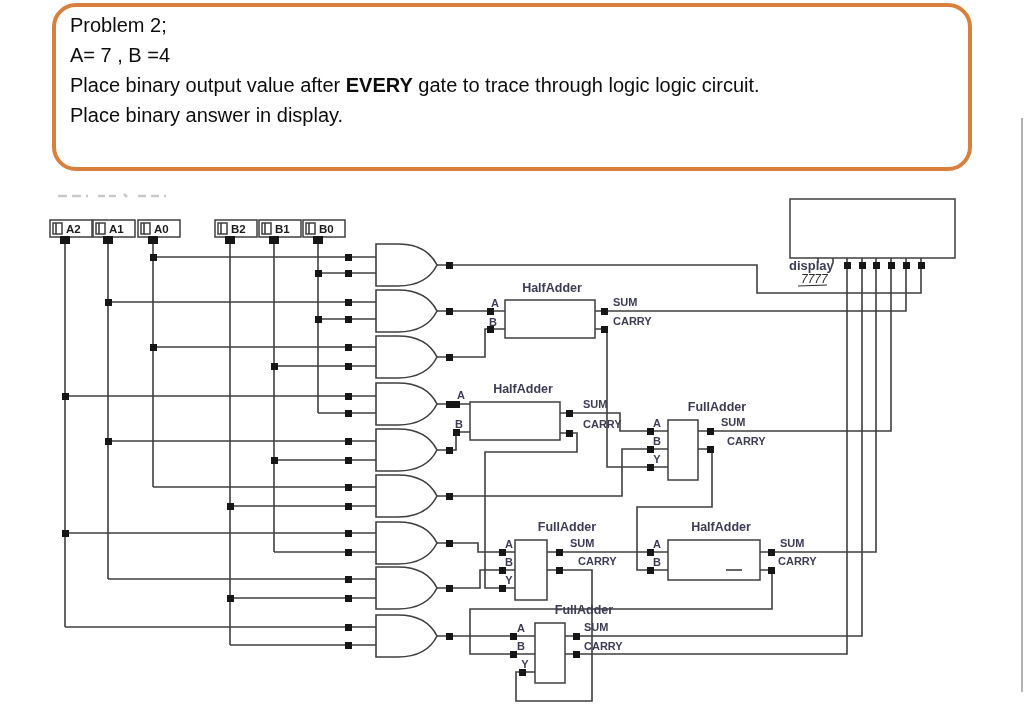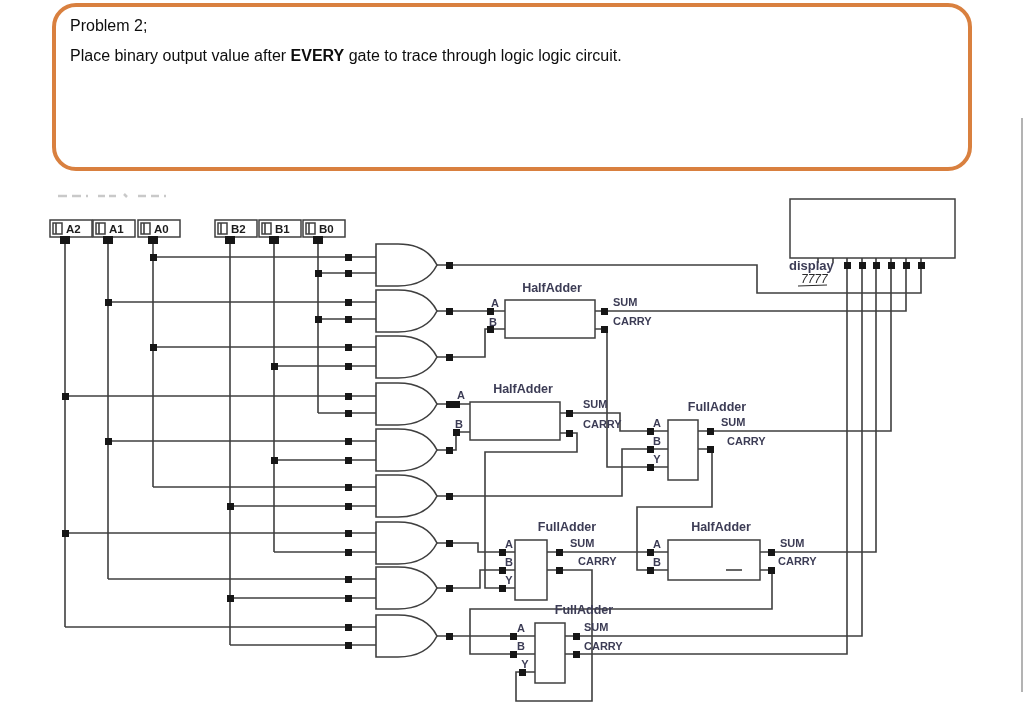--- a/index.html
+++ b/index.html
@@ -1,41 +1,43 @@
 <!DOCTYPE html>
 <html><head>
 <meta charset="utf-8">
 <style>
   html,body{margin:0;padding:0;background:#ffffff;}
   body{width:1024px;height:720px;position:relative;overflow:hidden;
        font-family:"Liberation Sans",sans-serif;color:#111;}
   .problem-box{position:absolute;left:52px;top:3px;width:898px;height:152px;
        border:4px solid #d9803f;border-radius:24px;padding:8px 0 0 14px;background:#fff;z-index:2;}
-  .problem-box p{font-size:16px;margin:0 0 9px 0;line-height:21px;color:#0d0d0d;}
+  .problem-box p{font-size:20px;margin:0 0 9px 0;line-height:21px;color:#0d0d0d;}
   .problem-box .b{font-weight:bold;}
   .blank{display:inline-block;width:302px;border-bottom:2px solid #111;height:14px;margin-left:6px;}
   svg{position:absolute;left:0;top:0;z-index:1;}
   svg text{font-family:"Liberation Sans",sans-serif;}
   .comp-label{fill:#3c3c55;font-weight:bold;font-size:12.5px;}
   .port-label{fill:#3c3c55;font-weight:bold;font-size:11px;}
   .pin-label{fill:#1c1c1c;font-weight:bold;font-size:11.5px;}
   .disp-label{fill:#3c3c55;font-weight:bold;font-size:13px;}
   .part-label{fill:#2a2a2a;font-style:italic;font-size:12px;}
   .wire{stroke:#3f3f3f;stroke-width:1.6;fill:none;}
   .box{stroke:#3f3f3f;stroke-width:1.5;fill:#ffffff;}
   .gate{stroke:#3f3f3f;stroke-width:1.6;fill:#ffffff;}
   .dots rect{fill:#161616;}
   .artifact{stroke:#c9c9c9;stroke-width:2.5;}
 </style>
 </head>
 <body>
 
 <div class="problem-box">
   <p>Problem 2;</p>
+  <p>A= 7 , B =4</p>
   <p><span>Place binary output value after </span><span class="b">EVERY</span><span> gate to trace through logic logic circuit.</span></p>
+  <p>Place binary answer in display.</p>
 </div>
 
 <svg width="1024" height="720" viewBox="0 0 1024 720">
 
   <g>
     <line class="artifact" x1="58" y1="196" x2="88" y2="196" stroke-dasharray="9 5"></line>
     <line class="artifact" x1="98" y1="196" x2="118" y2="196" stroke-dasharray="7 4"></line>
     <line class="artifact" x1="124" y1="194" x2="127" y2="197" stroke="#9a9a9a"></line>
     <line class="artifact" x1="138" y1="196" x2="166" y2="196" stroke-dasharray="8 5"></line>
     <line x1="1022" y1="118" x2="1022" y2="692" stroke="#9a9a9a" stroke-width="1.5"></line>

